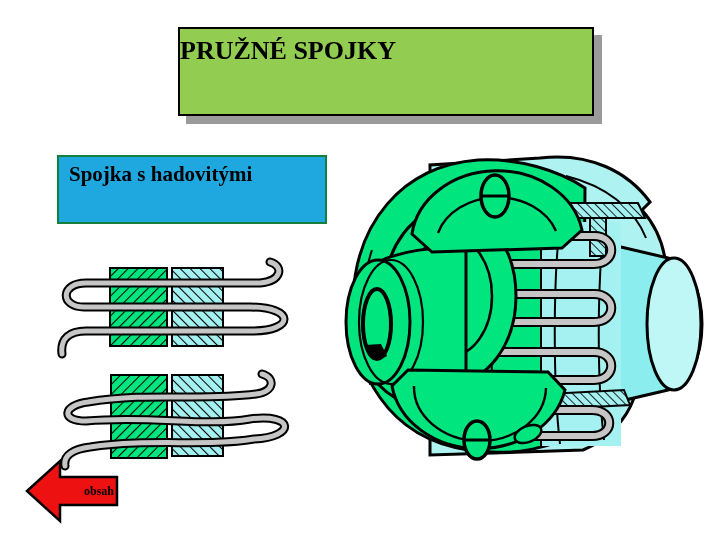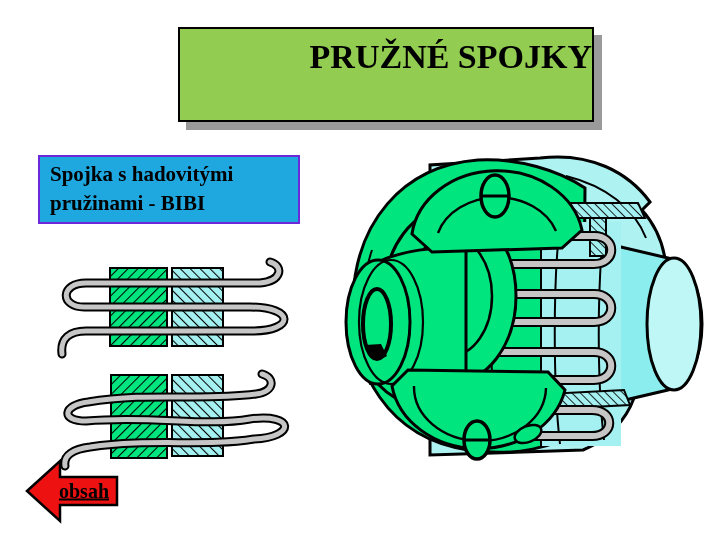--- a/index.html
+++ b/index.html
@@ -6,37 +6,37 @@
   .slide{
     position:relative;width:720px;height:540px;overflow:hidden;
     background:var(--background,#fff);
     font-family:"Liberation Serif","DejaVu Serif",serif;color:#000;
   }
   .fig-layer{position:absolute;left:0;top:0;}
   .title-box{
     position:absolute;left:178px;top:27px;width:412px;height:84px;
     background:var(--titleBg,#92CC50);border:2px solid #000;
     box-shadow:8px 8px 0 var(--shadowGray,#9A9A9A);
-    text-align:right;font-weight:bold;font-size:34px;line-height:42px;
-    padding-top:7px;z-index:3;
+    text-align:left;font-weight:bold;font-size:26px;line-height:42px;
+    padding-top:1px;z-index:3;
   }
   .label-box{
-    position:absolute;left:38px;top:155px;width:248px;height:62px;
-    background:var(--labelBg,#1FA7E0);border:2px solid #6d28d9;
+    position:absolute;left:57px;top:155px;width:248px;height:62px;
+    background:var(--labelBg,#1FA7E0);border:2px solid #15803d;
     font-weight:bold;font-size:21px;line-height:29px;
-    padding:3px 0 0 10px;z-index:3;
+    padding:3px 8px 0 10px;z-index:3;
   }
   .nav-button{
     position:absolute;left:24px;top:458px;width:96px;height:66px;
     cursor:pointer;z-index:4;
   }
   .nav-button svg{position:absolute;left:0;top:0;}
   .nav-label{
     position:absolute;left:30px;top:50%;transform:translateY(-50%);
-    width:60px;text-align:center;font-weight:bold;font-size:20px;text-decoration:underline;
+    width:60px;text-align:right;font-weight:bold;font-size:12px;
   }
   
   .fg{fill:var(--green,#00E57E);}
   .fcl{fill:var(--cyanLight,#AFF2F2);}
   .fcp{fill:var(--cyanPanel,#A5F1F1);}
   .fch{fill:var(--cyanHub,#8BEDED);}
   .fcf{fill:var(--cyanFace,#BFF7F7);}
   .ink{stroke:#000;}
   .noline{stroke:none;}
   .nofill{fill:none;}
@@ -131,21 +131,20 @@
       <path class="spring-inner" stroke-width="5" d="M 262,374 C 276,378 274,392 256,394 C 200,401 150,392 88,402 C 63,405 60,421 86,421 C 150,415 205,427 250,419 C 295,413 296,437 254,439 C 205,447 150,438 90,447 C 74,449 63,455 65,466"></path>
     </g>
   </svg>
 
   <div class="title-box">
     <div>PRUŽNÉ SPOJKY</div>
   </div>
 
   <div class="label-box">
     <div>Spojka s hadovitými</div>
-    <div>pružinami - BIBI</div>
   </div>
 
   <div class="nav-button">
     <svg width="96" height="66" viewBox="0 0 96 66">
       <polygon points="3,33 36,3 36,19 93,19 93,47 36,47 36,63" style="fill:var(--arrowRed,#EE1111)" stroke="#000" stroke-width="2.5"></polygon>
     </svg>
     <span class="nav-label">obsah</span>
   </div>
 
 </div>

